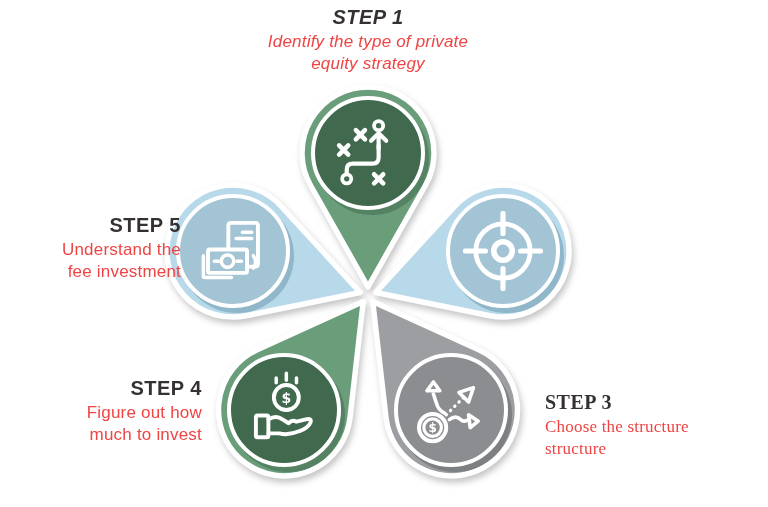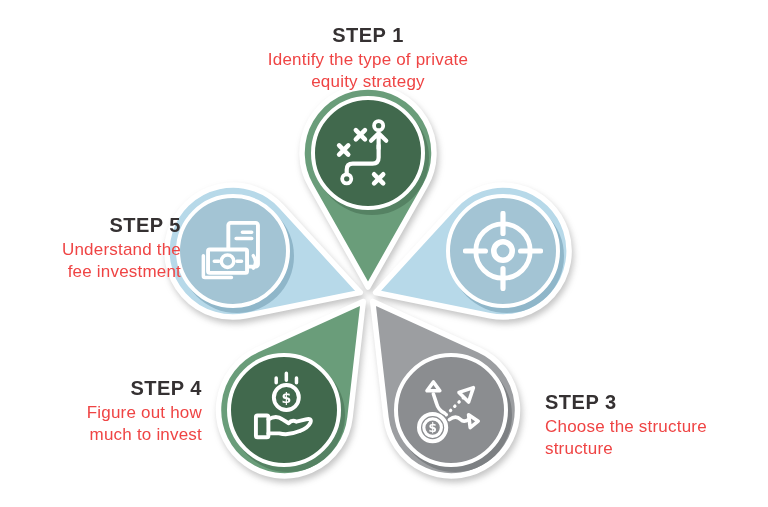--- a/index.html
+++ b/index.html
@@ -11,23 +11,23 @@
     filter:drop-shadow(2px 4px 3px rgba(90,90,90,0.35));}
   .petal{stroke-width:5.5;stroke-linejoin:round;}
   .inner-ring{stroke-width:4;}
   .icon :is(path,circle,rect,line):not(.filled){fill:none;stroke-linecap:round;stroke-linejoin:round;}
   .icon .filled{stroke-linecap:round;stroke-linejoin:round;}
   .coin-text{font-family:"DejaVu Sans","Liberation Sans",sans-serif;font-weight:bold;stroke:none;text-anchor:middle;}
   .step-text{position:absolute;}
   .step-title{font-size:20px;font-weight:800;letter-spacing:.5px;color:#353132;margin:0 0 3px 0;line-height:1.1;}
   .step-desc{font-size:17px;line-height:22px;letter-spacing:.2px;color:#ef4444;}
   .ta-c{text-align:center;} .ta-l{text-align:left;} .ta-r{text-align:right;}
-  .s1{left:218px;top:24px;width:300px;}
+  .s1{left:218px;top:6px;width:300px;font-style:italic;}
   .s2{left:593px;top:214px;width:175px;}
-  .s3{left:545px;top:391px;width:223px;}
+  .s3{left:545px;top:391px;width:223px;font-family:Liberation Serif, serif;}
   .s4{left:2px;top:377px;width:200px;}
   .s5{left:0px;top:214px;width:157px;padding-left:24px;}
 </style>
 </head>
 <body>
 
 <div class="stage">
 
   <svg class="flower-svg" width="768" height="507" viewBox="0 0 768 507">
 

